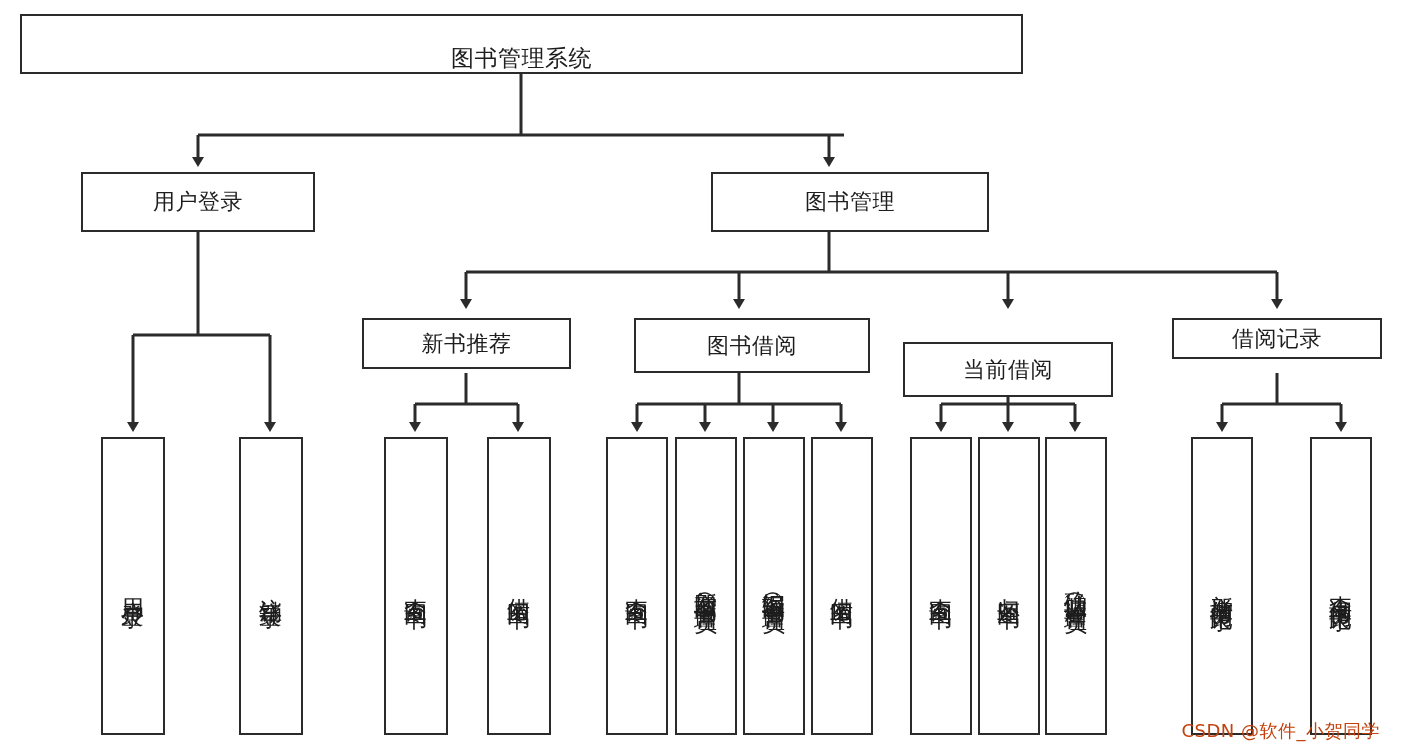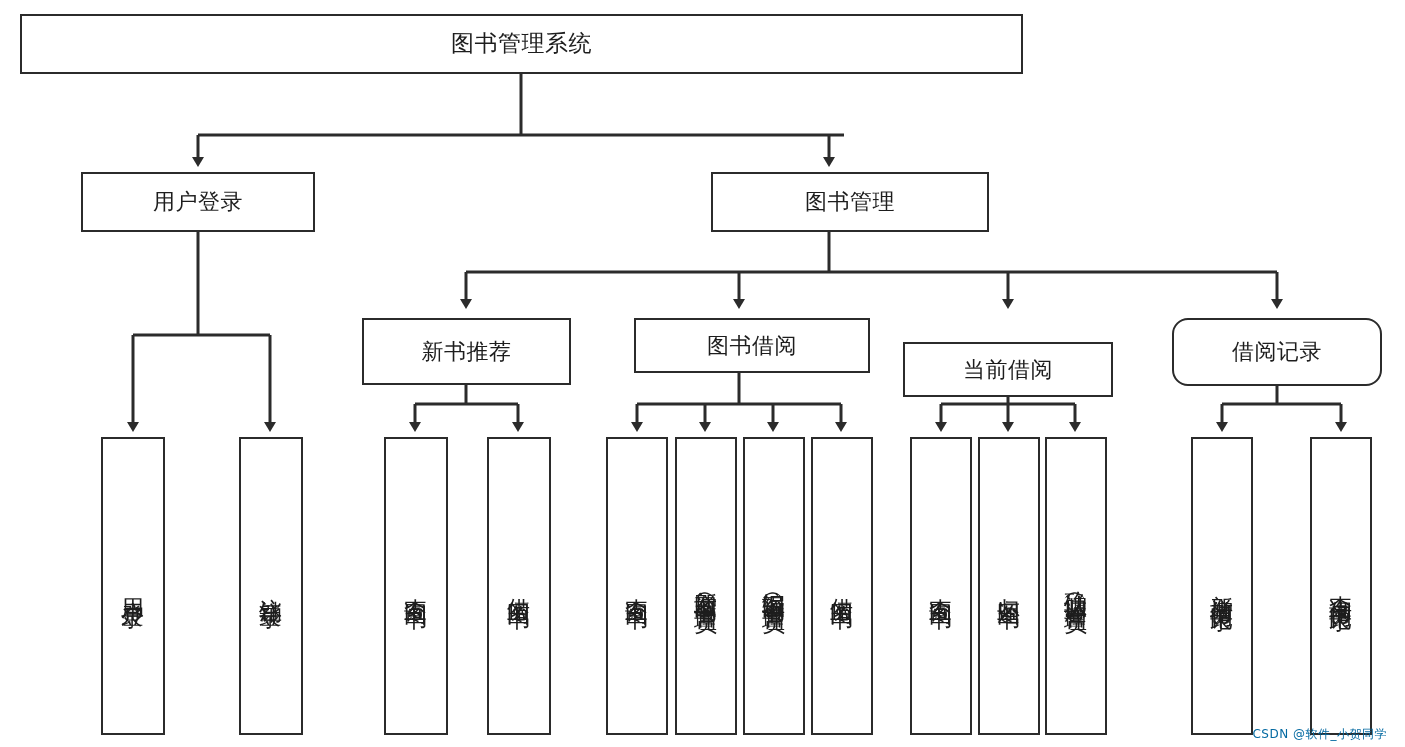--- a/index.html
+++ b/index.html
@@ -65,24 +65,24 @@
     text-orientation: upright;
     font-size: 23px;
     line-height: 1.05;
     letter-spacing: 3px;
     white-space: normal;
     max-height: 100%;
   }
   
   #watermark {
     position: absolute;
-    right: 18px;
+    right: 25px;
     bottom: 4px;
-    font-size: 12px;
-    color: #0369a1;
+    font-size: 18px;
+    color: #c2410c;
     letter-spacing: 0.5px;
     z-index: 3;
     white-space: nowrap;
     font-family: "DejaVu Sans", "Liberation Sans", sans-serif;
   }
 </style>
 </head>
 <body>
 
 <div id="canvas">
@@ -131,45 +131,45 @@
       <path d="M1075,404 L1075,423" marker-end="url(#arrow)"></path>
 
       <path d="M1277,373 L1277,404"></path>
       <path d="M1222,404 L1341,404"></path>
       <path d="M1222,404 L1222,423" marker-end="url(#arrow)"></path>
       <path d="M1341,404 L1341,423" marker-end="url(#arrow)"></path>
 
     </g>
   </svg>
 
-  <div class="node h root" style="left:20px; top:14px; width:1003px; height:60px;">
+  <div class="node h root" style="left:20px; top:14px; width:1003px; height:60px;align-items:flex-end;">
     <span class="label">图书管理系统</span>
   </div>
 
   <div class="node h" style="left:81px; top:172px; width:234px; height:60px;">
     <span class="label">用户登录</span>
   </div>
 
   <div class="node h" style="left:711px; top:172px; width:278px; height:60px;">
     <span class="label">图书管理</span>
   </div>
 
-  <div class="node h" style="left:362px; top:318px; width:209px; height:67px;">
+  <div class="node h" style="left:362px; top:318px; width:209px; height:51px;">
     <span class="label">新书推荐</span>
   </div>
 
   <div class="node h" style="left:634px; top:318px; width:236px; height:55px;">
     <span class="label">图书借阅</span>
   </div>
 
   <div class="node h" style="left:903px; top:318px; width:210px; height:55px;margin-top:24px;">
     <span class="label">当前借阅</span>
   </div>
 
-  <div class="node h" style="left:1172px; top:318px; width:210px; height:68px;border-radius:16px;">
+  <div class="node h" style="left:1172px; top:318px; width:210px; height:41px;">
     <span class="label">借阅记录</span>
   </div>
 
   <div class="node v" style="left:101px; top:437px; width:64px; height:298px;">
     <span class="label">用户登录</span>
   </div>
   <div class="node v" style="left:239px; top:437px; width:64px; height:298px;">
     <span class="label">注销登录</span>
   </div>
 

